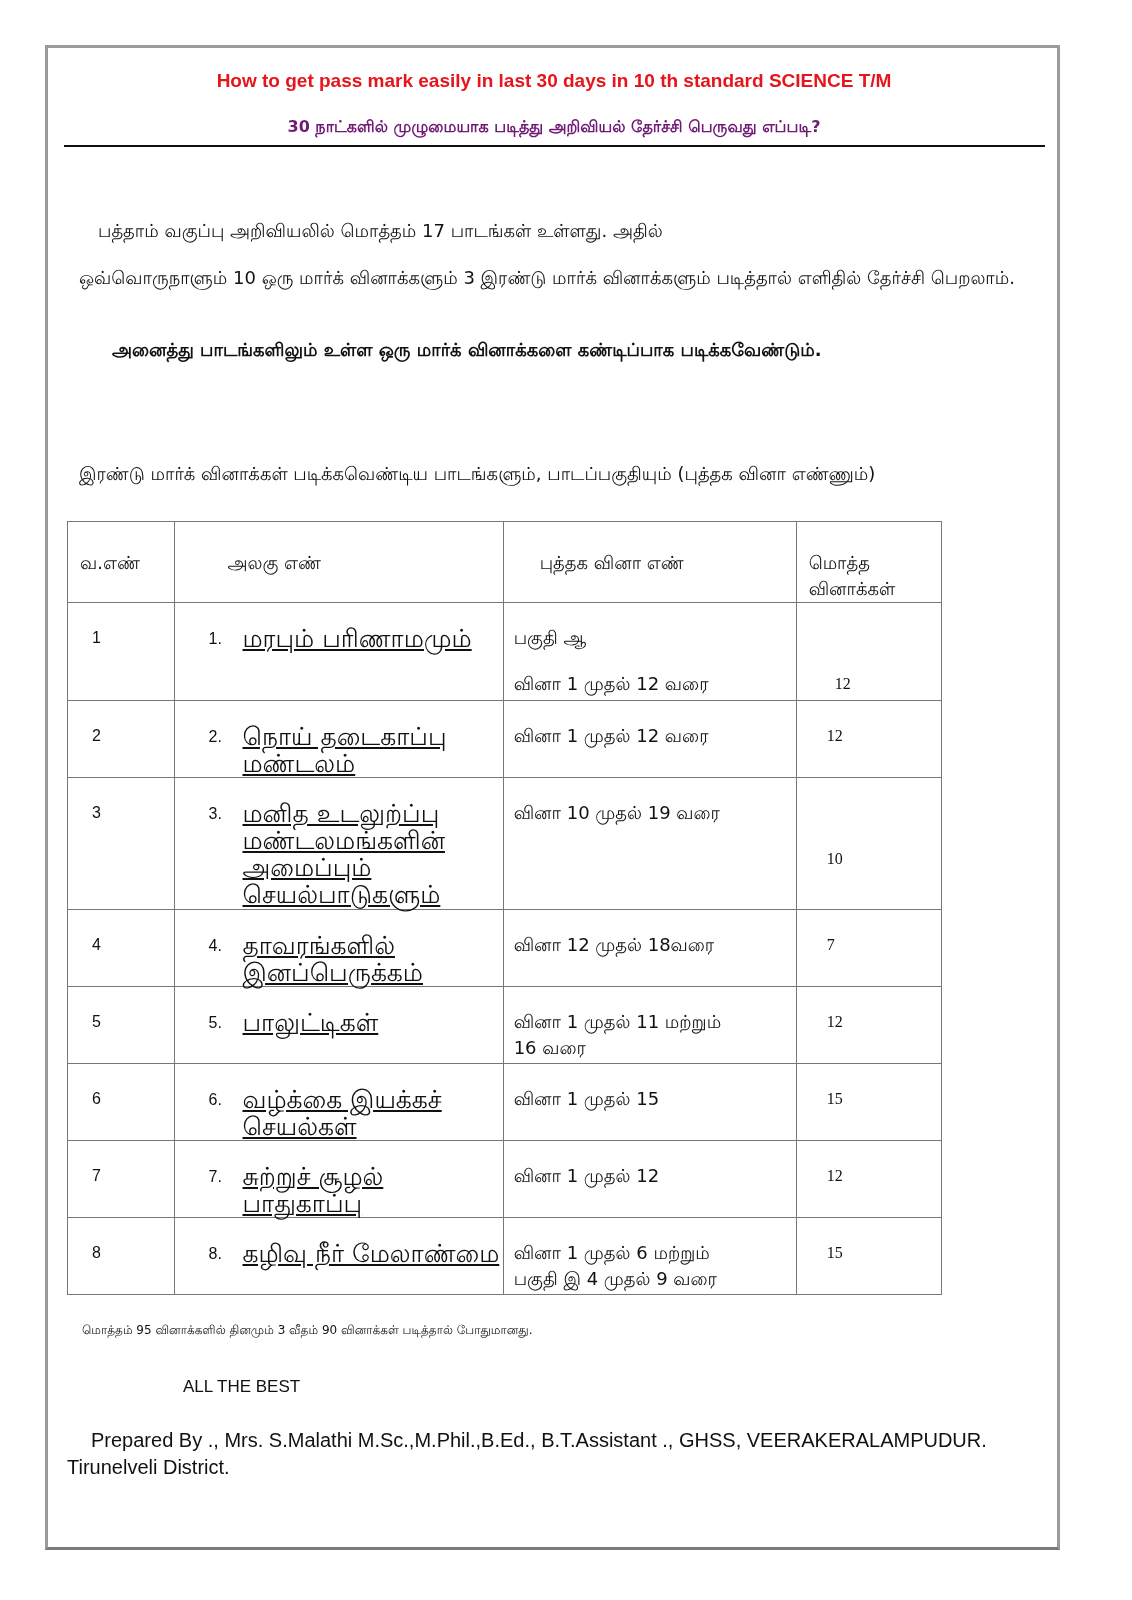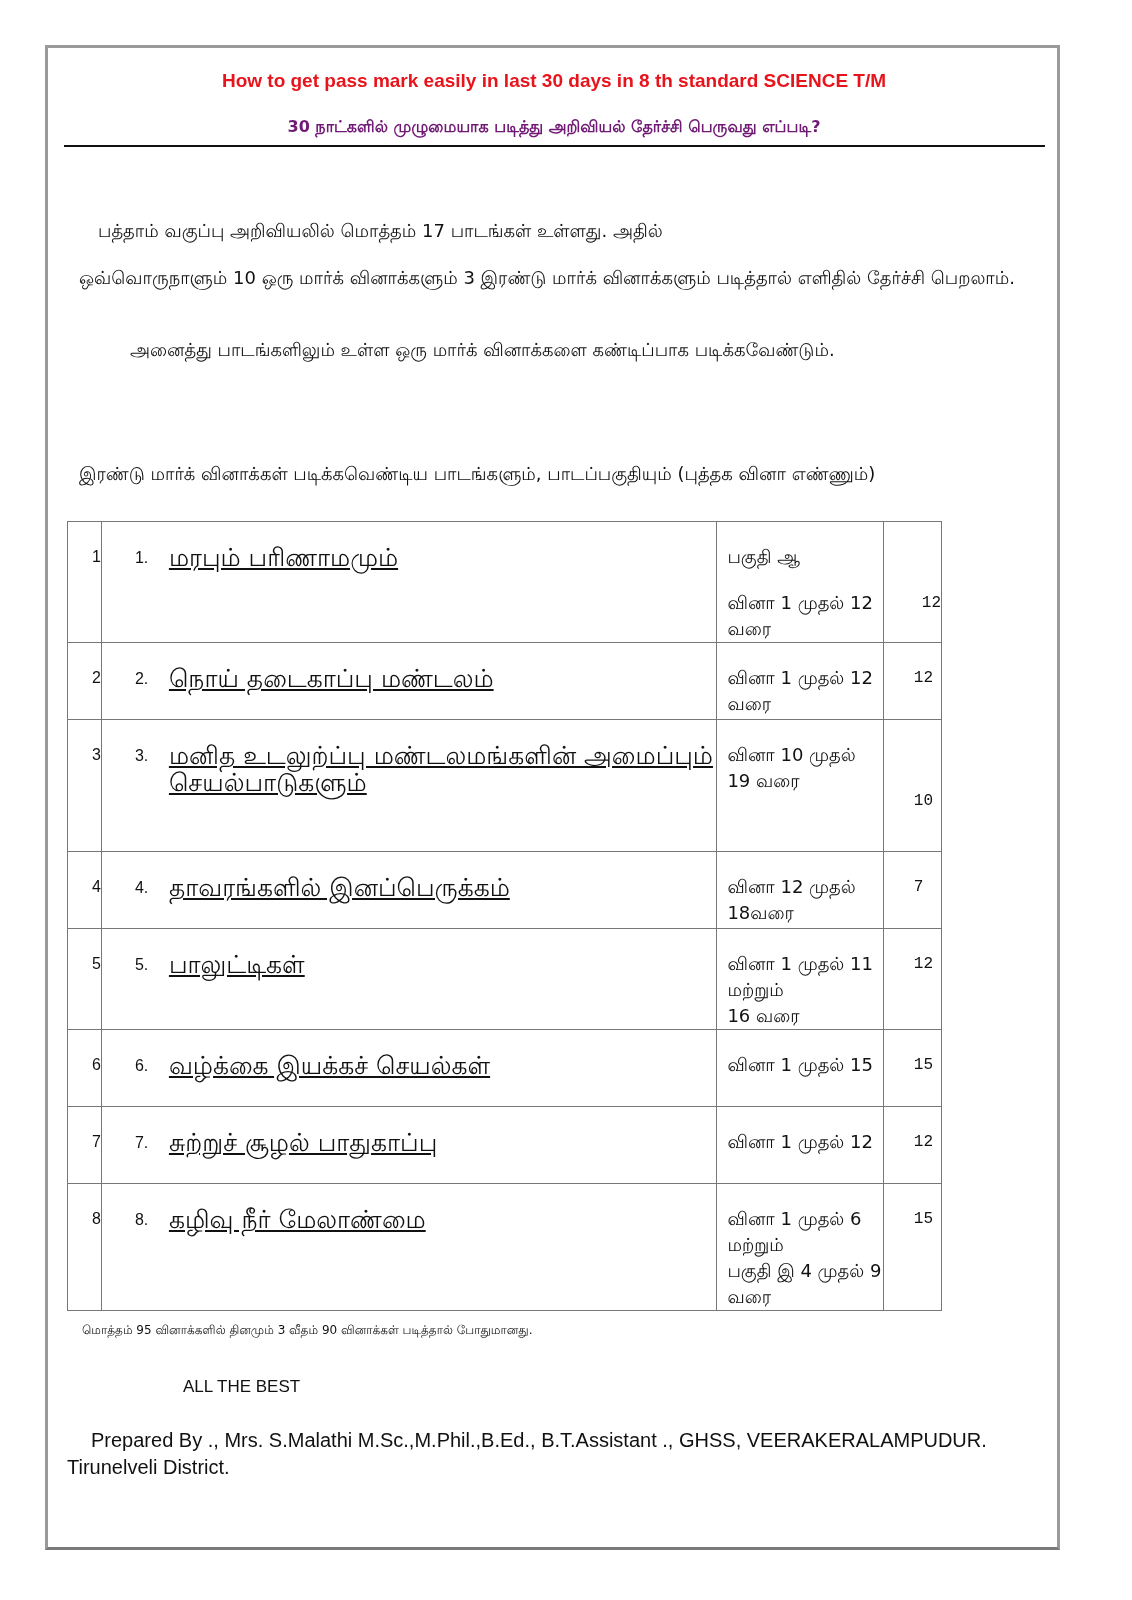--- a/index.html
+++ b/index.html
@@ -8,62 +8,76 @@
   .frame { position: absolute; left: 45px; top: 45px; width: 1015px; height: 1505px;
            border: 3px solid #9a9a9a; border-bottom-color: #7a7a7a; box-sizing: border-box; }
   .title { position: absolute; left: 45px; width: 1018px; top: 70px; text-align: center;
            font-family: "Liberation Sans", sans-serif; font-weight: bold; font-size: 19px; color: #e8141c; }
   .subtitle { position: absolute; left: 45px; width: 1018px; top: 117px; text-align: center;
               font-family: "DejaVu Sans", sans-serif; font-weight: bold; font-size: 16px; color: #701a75; }
   .rule { position: absolute; left: 64px; width: 981px; top: 145px; height: 0; border-top: 2px solid #111; }
   .para { position: absolute; font-size: 18px; line-height: 32px; margin: 12px; }
   .p1 { left: 86px; top: 203px; }
   .p2 { left: 67px; top: 250px; width: 980px; }
-  .p3 { left: 85px; top: 322px; width: 980px; text-indent: 33px; }
+  .p3 { left: 67px; top: 322px; width: 980px; text-indent: 33px; font-weight: bold; }
   .p4 { left: 67px; top: 446px; width: 990px; }
   table.units { position: absolute; left: 67px; top: 521px; border-collapse: collapse; width: 875px;
                 font-size: 18px; }
   table.units td, table.units th { border: 1.5px solid #777; vertical-align: top; text-align: left;
                 font-weight: normal; padding: 0; }
   .c1 { width: 107px; } .c2 { width: 328px; } .c3 { width: 295px; } .c4 { width: 145px; }
   th .h { display: block; padding: 28px 0 0 12px; line-height: 26px; }
   th.c2 .h { padding-left: 52px; } th.c3 .h { padding-left: 36px; } th.c4 .h { padding: 28px 0 0 12px; }
   .num { font-family: "Liberation Sans", sans-serif; font-size: 16px; display: block; padding: 26px 0 0 24px; }
   .unit { display: flex; padding: 22px 0 0 33px; line-height: 27px; }
   .unit .idx { font-family: "Liberation Sans", sans-serif; font-size: 16px; width: 34px; flex: none; }
   .unit .nm { font-size: 25px; text-decoration: underline; }
   .q { display: block; padding: 22px 0 0 10px; line-height: 26px; }
-  .tot { display: block; font-family: Liberation Mono, monospace; font-size: 16px; padding: 26px 0 0 30px; }
+  .tot { display: block; font-family: Liberation Serif, serif; font-size: 16px; padding: 26px 0 0 30px; }
   .tot.low { padding-top: 72px; padding-left: 38px; }
   .tot.mid { padding-top: 72px; }
   .q .line2 { display: block; }
   .r1 td { height: 97px; } .r2 td { height: 76px; } .r3 td { height: 131px; } .r4 td { height: 76px; }
   .r5 td { height: 76px; } .r6 td { height: 76px; } .r7 td { height: 76px; } .r8 td { height: 76px; }
   .hdr th { height: 77px; }
   .summary { position: absolute; left: 82px; top: 1323px; font-size: 12px; }
   .best { position: absolute; left: 183px; top: 1377px; font-family: "Liberation Sans", sans-serif; font-size: 17px; }
   .prep { position: absolute; left: 67px; top: 1427px; width: 980px; font-family: "Liberation Sans", sans-serif;
           font-size: 20px; line-height: 27px; text-indent: 24px; }
 </style>
 </head>
 <body>
 
 <div class="frame"></div>
 
-<div class="title">How to get pass mark easily in last 30 days  in  8 th  standard SCIENCE  T/M</div>
+<div class="title">How to get pass mark easily in last 30 days  in  10 th  standard SCIENCE  T/M</div>
 <div class="subtitle">30  நாட்களில் முழுமையாக படித்து அறிவியல் தேர்ச்சி பெருவது எப்படி?</div>
 <div class="rule"></div>
 
 <p class="para p1">பத்தாம் வகுப்பு அறிவியலில்  மொத்தம் 17 பாடங்கள் உள்ளது. அதில்</p>
 <p class="para p2">ஒவ்வொருநாளும் 10 ஒரு மார்க் வினாக்களும் 3 இரண்டு  மார்க் வினாக்களும்  படித்தால் எளிதில் தேர்ச்சி பெறலாம்.</p>
 <p class="para p3">அனைத்து பாடங்களிலும் உள்ள  ஒரு மார்க் வினாக்களை கண்டிப்பாக படிக்கவேண்டும்.</p>
 <p class="para p4">இரண்டு  மார்க்  வினாக்கள்  படிக்கவெண்டிய பாடங்களும், பாடப்பகுதியும் (புத்தக வினா எண்ணும்)</p>
 
 <table class="units">
   <tbody>
+      <tr class="hdr">
+    <th class="c1">
+          <span class="h">வ.எண்</span>
+        </th>
+    <th class="c2">
+          <span class="h">அலகு எண்</span>
+        </th>
+    <th class="c3">
+          <span class="h">புத்தக வினா எண்</span>
+        </th>
+    <th class="c4">
+          <span class="h">மொத்த வினாக்கள்</span>
+        </th>
+  </tr>
   <tr class="r1">
     <td>
           <span class="num">1</span>
         </td>
     <td>
           <div class="unit">
             <span class="idx">1.</span>
             <span class="nm">மரபும்  பரிணாமமும்</span>
           </div>
         </td>

